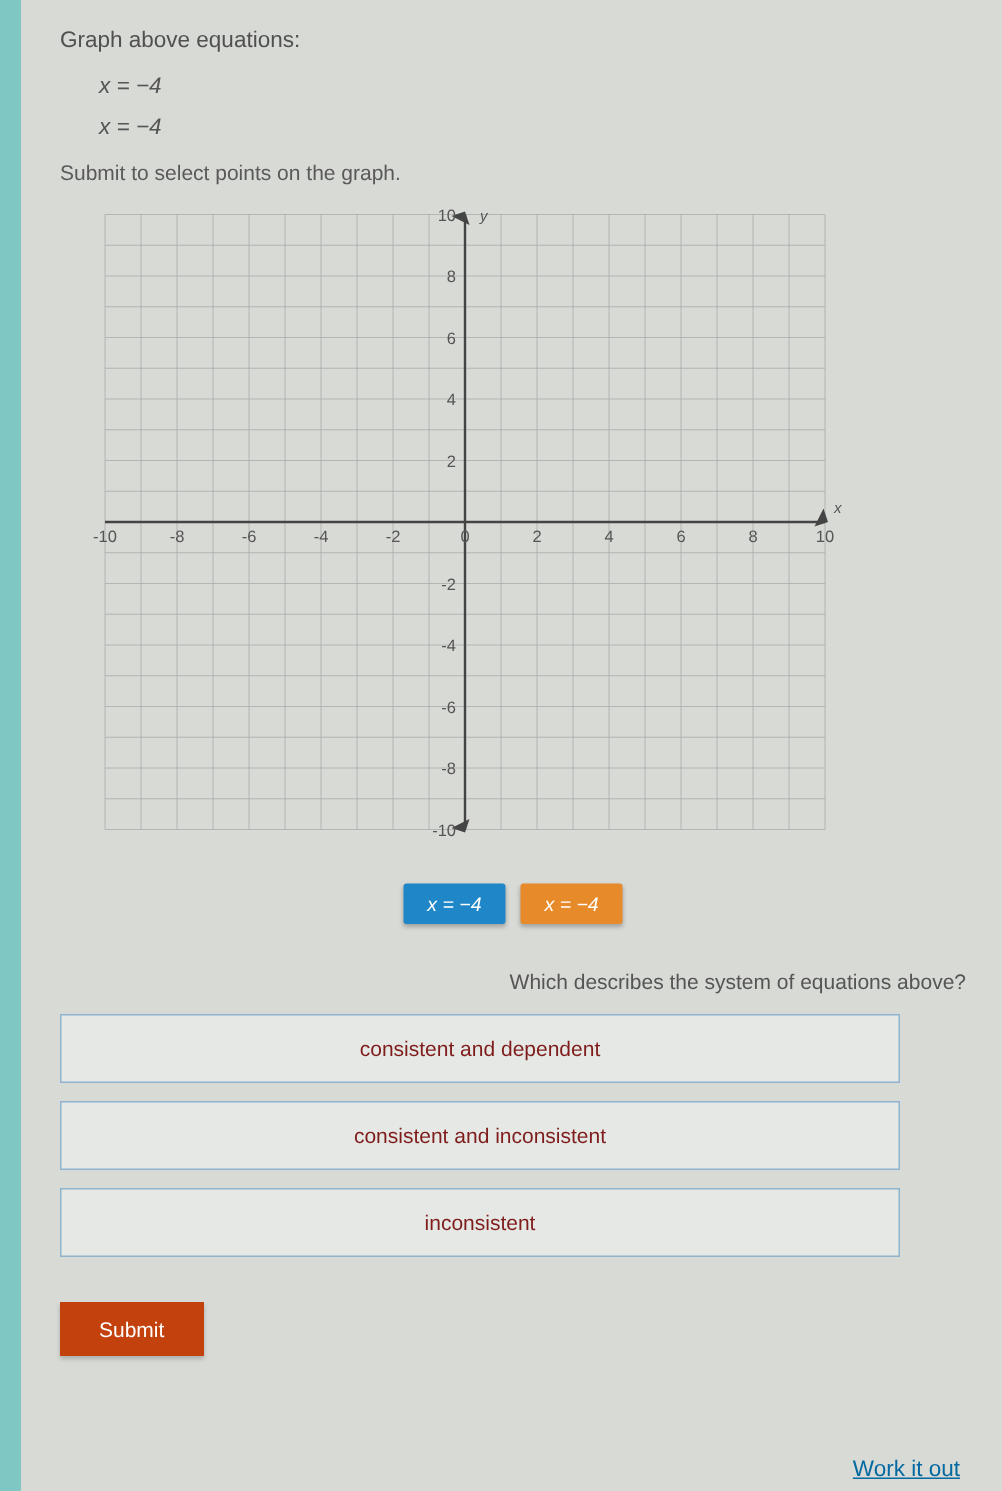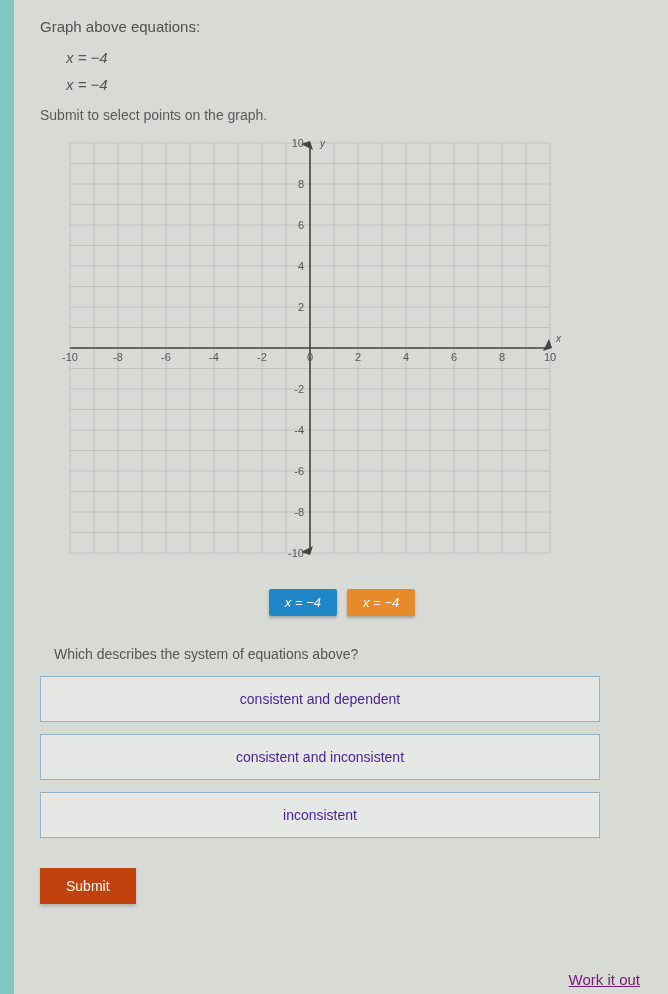--- a/index.html
+++ b/index.html
@@ -39,49 +39,49 @@
     color: #fff;
     font-size: 13px;
     font-style: italic;
     border-radius: 2px;
     box-shadow: 0 2px 3px rgba(0,0,0,0.25);
     cursor: pointer;
   }
   .chip.blue { background: #1f87c8; }
   .chip.orange { background: #e78a2a; }
 
-  .question { font-size: 14px; color: #555; margin: 8px 0 14px 14px; }
+  .question { font-size: 14px; color: #555; margin: 8px 0 14px 0; text-align: right; }
 
   .choice {
     border: 1px solid #8fb4cf;
     background: #e5e8e4;
     padding: 14px 10px;
     text-align: center;
     font-size: 14px;
-    color: #4c1d95;
+    color: #7f1d1d;
     margin-bottom: 12px;
     width: 560px;
     cursor: pointer;
   }
 
   .submit-btn {
     background: #c2410c;
     color: #fff;
     font-size: 14px;
     padding: 10px 26px;
     border: none;
     margin-top: 18px;
     cursor: pointer;
     box-shadow: 0 2px 3px rgba(0,0,0,0.2);
   }
   .workit {
     position: absolute;
     right: 28px;
     bottom: 6px;
-    color: #701a75;
+    color: #0369a1;
     font-size: 15px;
     text-decoration: underline;
     cursor: pointer;
   }
 </style>
 </head>
 <body>
 
 <div class="accent-bar"></div>
 

